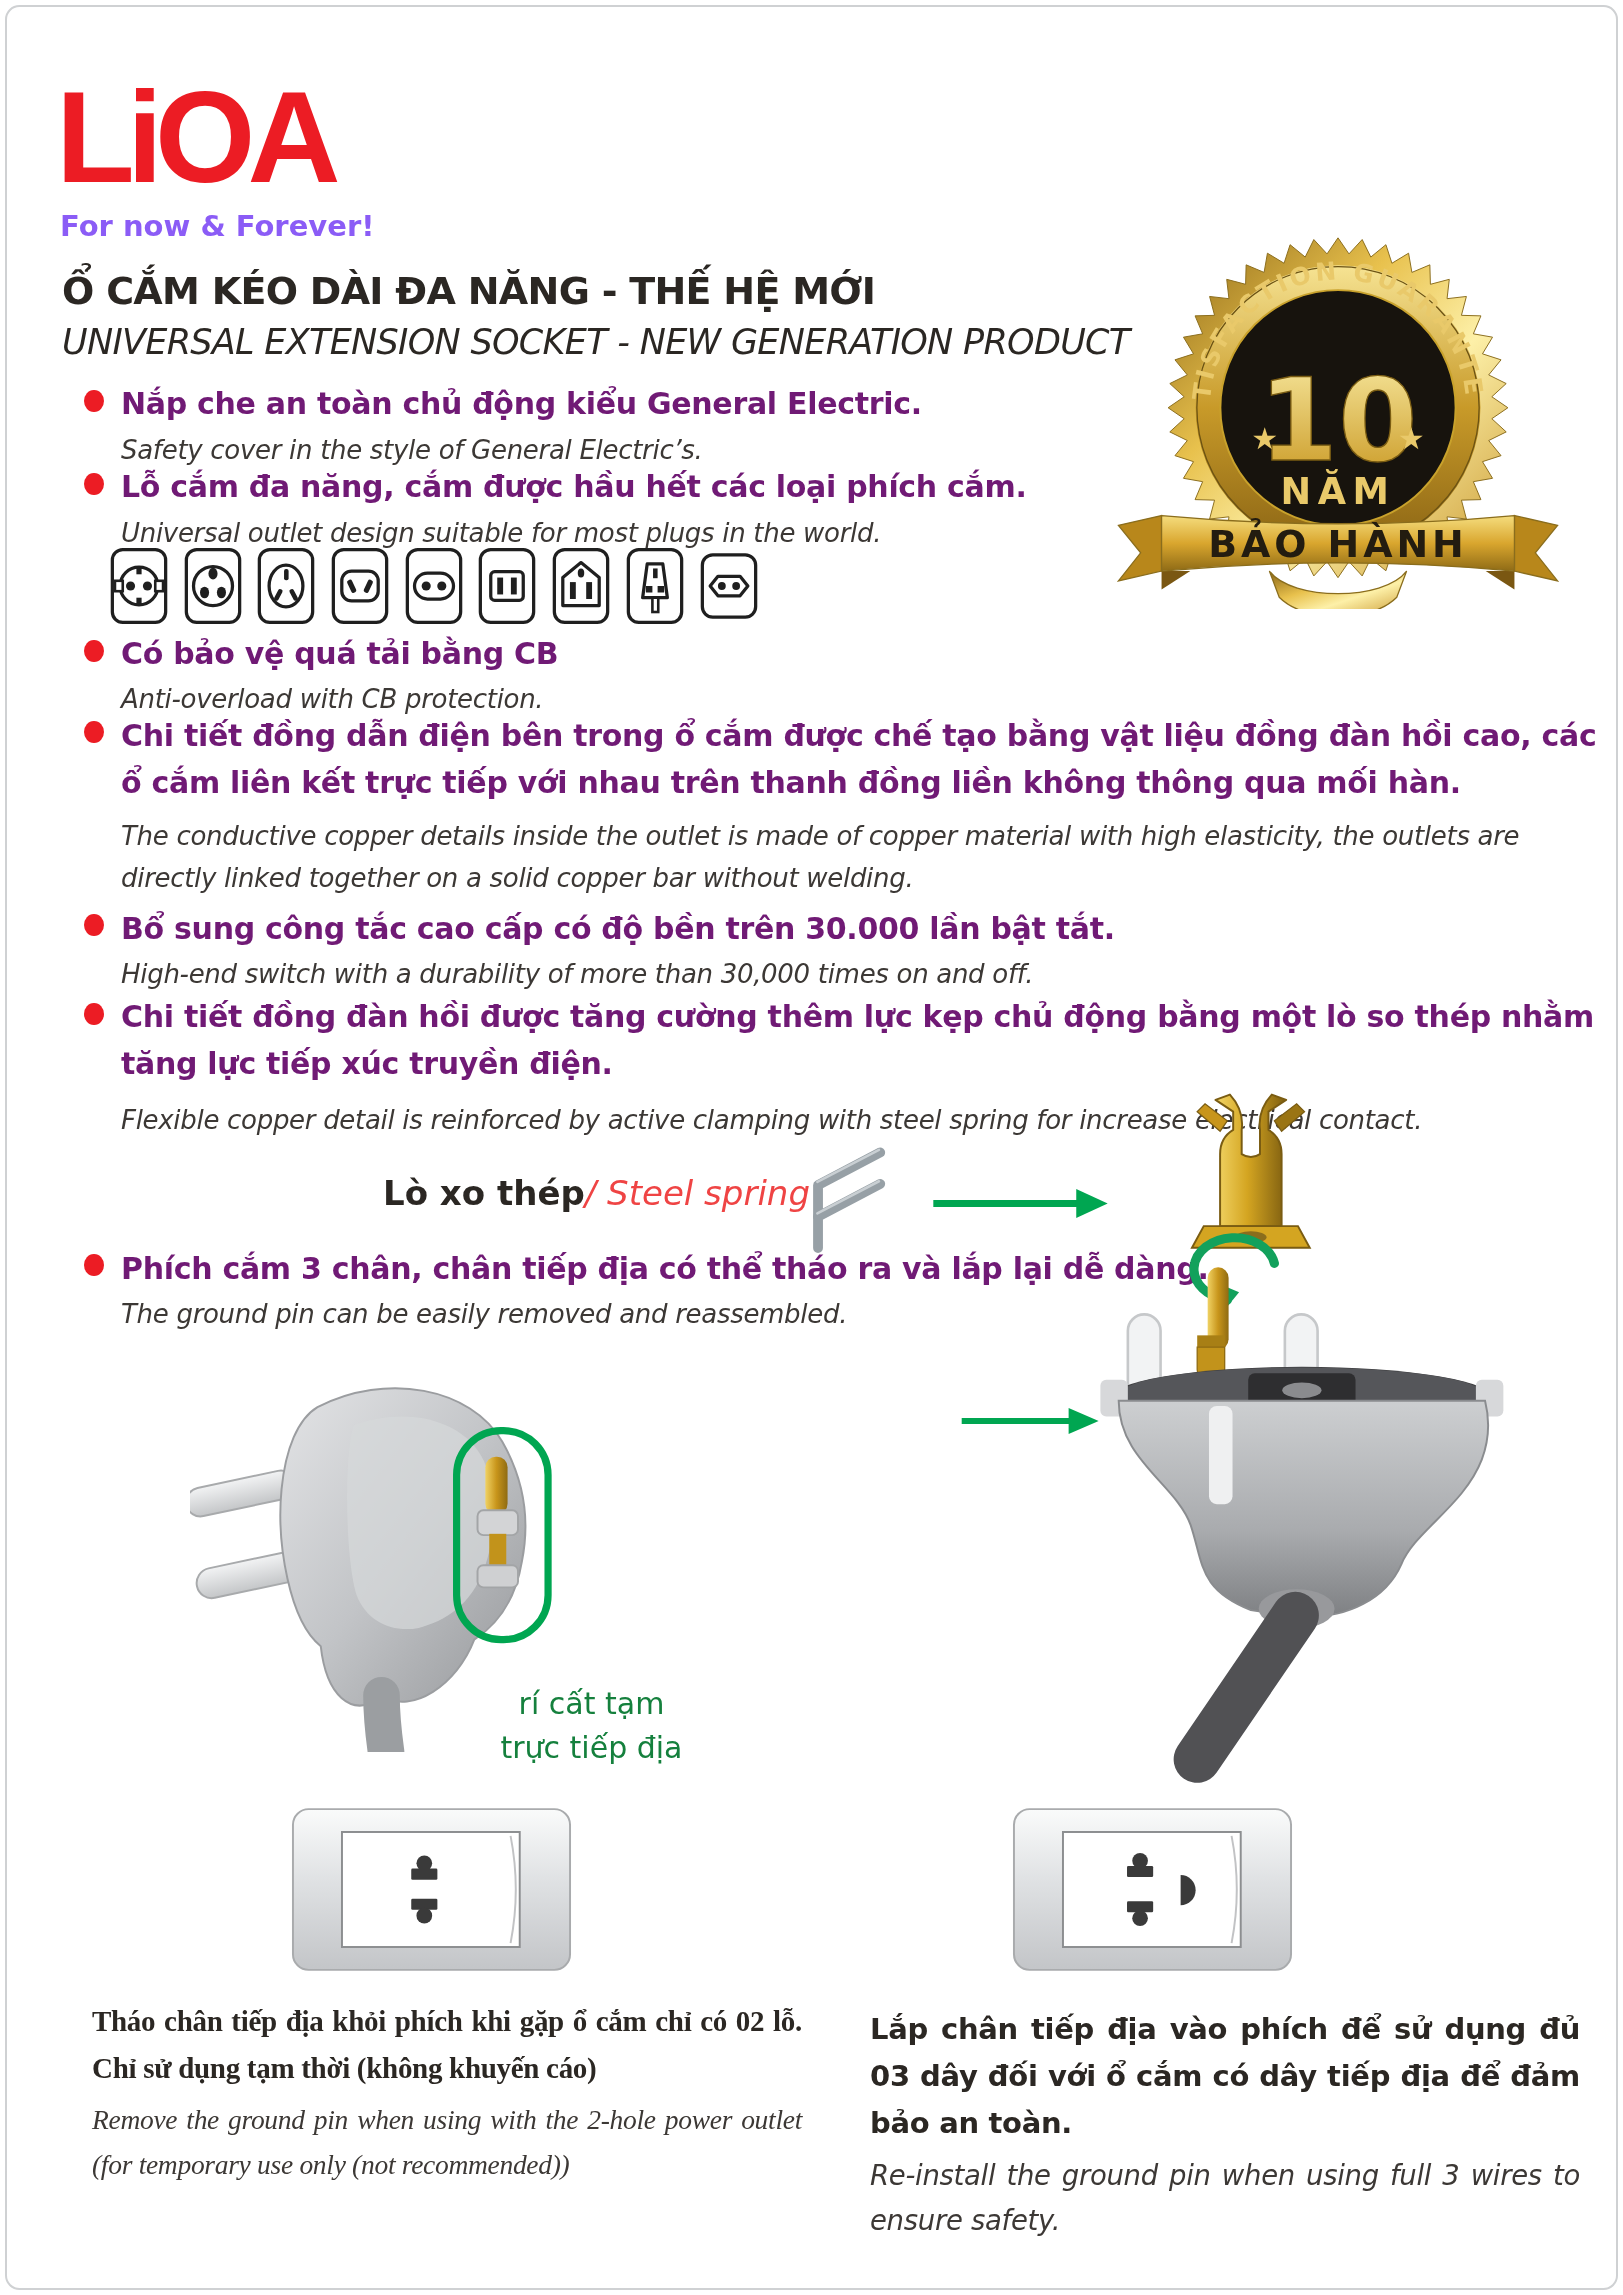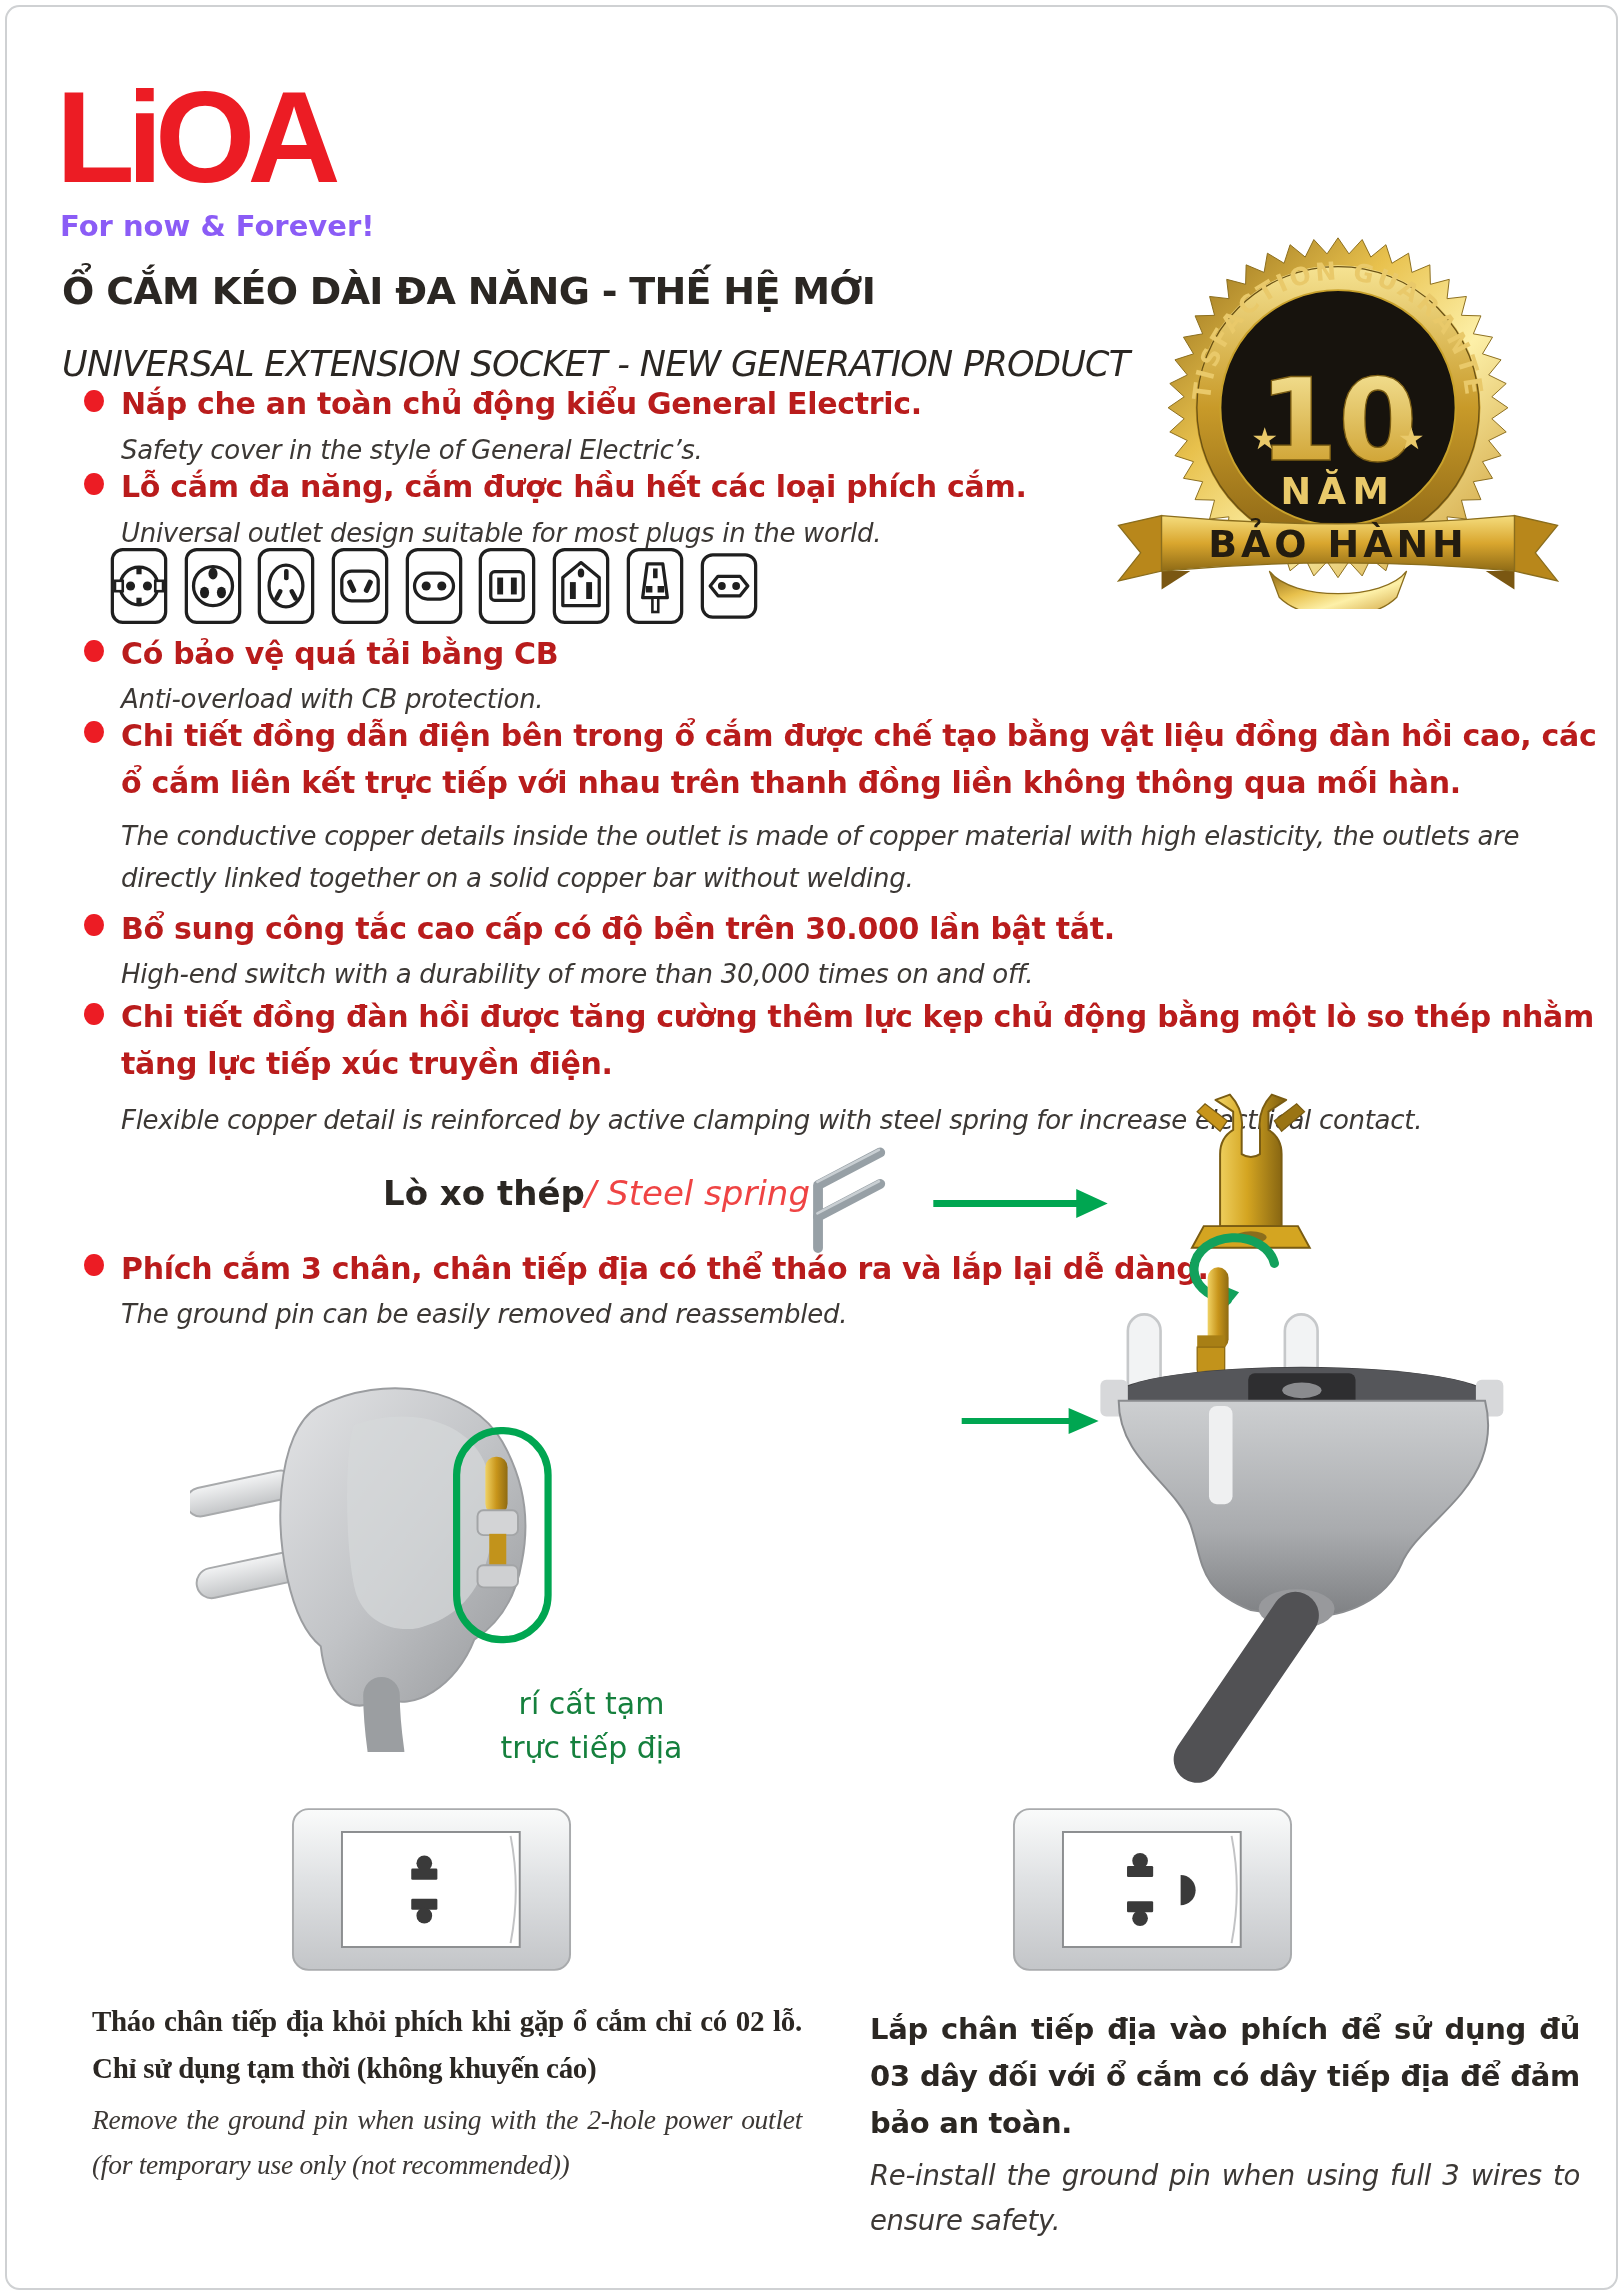--- a/index.html
+++ b/index.html
@@ -13,21 +13,21 @@
     border:2px solid #cfd1d3;border-radius:14.4px;pointer-events:none;
   }
   .logo{
     font-family:Liberation Sans, sans-serif;
     font-weight:bold;color:#EC1C24;font-size:129px;line-height:1;letter-spacing:-7.8px;
   }
   .tagline{font-weight:bold;color:#8b5cf6;font-size:29px;letter-spacing:0px;}
   .title-vi{font-weight:bold;color:#2B2723;font-size:38px;letter-spacing:-0.7px;}
   .title-en{font-style:italic;color:#2B2723;font-size:35px;letter-spacing:-0.7px;}
   .dot{width:19.6px;height:22px;border-radius:50%;background:#EC1C24;}
-  .vi{font-weight:bold;color:#b91c1c;font-size:30px;letter-spacing:-0.3px;line-height:1.55;}
+  .vi{font-weight:bold;color:#701a75;font-size:30px;letter-spacing:-0.3px;line-height:1.55;}
   .en{font-style:italic;color:#3C3835;font-size:26px;letter-spacing:-0.3px;line-height:1.6;}
   .b-wide{width:1478px;}
   .icons-row{display:flex;gap:13.7px;}
   .spring-label-vi{font-weight:bold;color:#2B2723;font-size:34px;}
   .spring-label-en{font-style:italic;color:#ef4444;font-size:34px;}
   .callout .vi-line{font-weight:bold;color:#2B2723;font-size:29px;line-height:1.3;letter-spacing:-0.3px;}
   .callout .en-line{font-style:italic;color:#3C3835;font-size:27.5px;line-height:1.3;letter-spacing:-0.3px;}
   .store-label{font-weight:normal;color:#15803d;font-size:30px;line-height:1.45;text-align:center;}
   .bottom-block{width:710px;}
   .bottom-vi{font-weight:bold;color:#2B2723;font-size:29px;line-height:1.62;text-align:justify;letter-spacing:-0.3px;}
@@ -36,21 +36,21 @@
 </style>
 </head>
 <body>
 
 <div id="page">
   <div class="page-frame"></div>
 
   <div class="abs logo" style="left:56px;top:73px;">LiOA</div>
   <div class="abs tagline" style="left:60px;top:209px;">For now &amp; Forever!</div>
   <div class="abs title-vi" style="left:62px;top:269px;">Ổ CẮM KÉO DÀI ĐA NĂNG - THẾ HỆ MỚI</div>
-  <div class="abs title-en" style="left:62px;top:344px;">UNIVERSAL EXTENSION SOCKET - NEW GENERATION PRODUCT</div>
+  <div class="abs title-en" style="left:62px;top:322px;">UNIVERSAL EXTENSION SOCKET - NEW GENERATION PRODUCT</div>
 
   <svg class="abs" style="left:1109px;top:230px;" width="458" height="379" viewBox="0 0 700 580">
     <defs>
       <linearGradient id="gGold" x1="0" y1="0" x2="1" y2="1">
         <stop offset="0" stop-color="#8A6414"></stop>
           <stop offset="0.35" stop-color="#E8C14D"></stop>
         <stop offset="0.6" stop-color="#FDF0A8"></stop>
           <stop offset="1" stop-color="#C7952C"></stop>
       </linearGradient>
       <linearGradient id="gRing" x1="0" y1="0" x2="0" y2="1">

